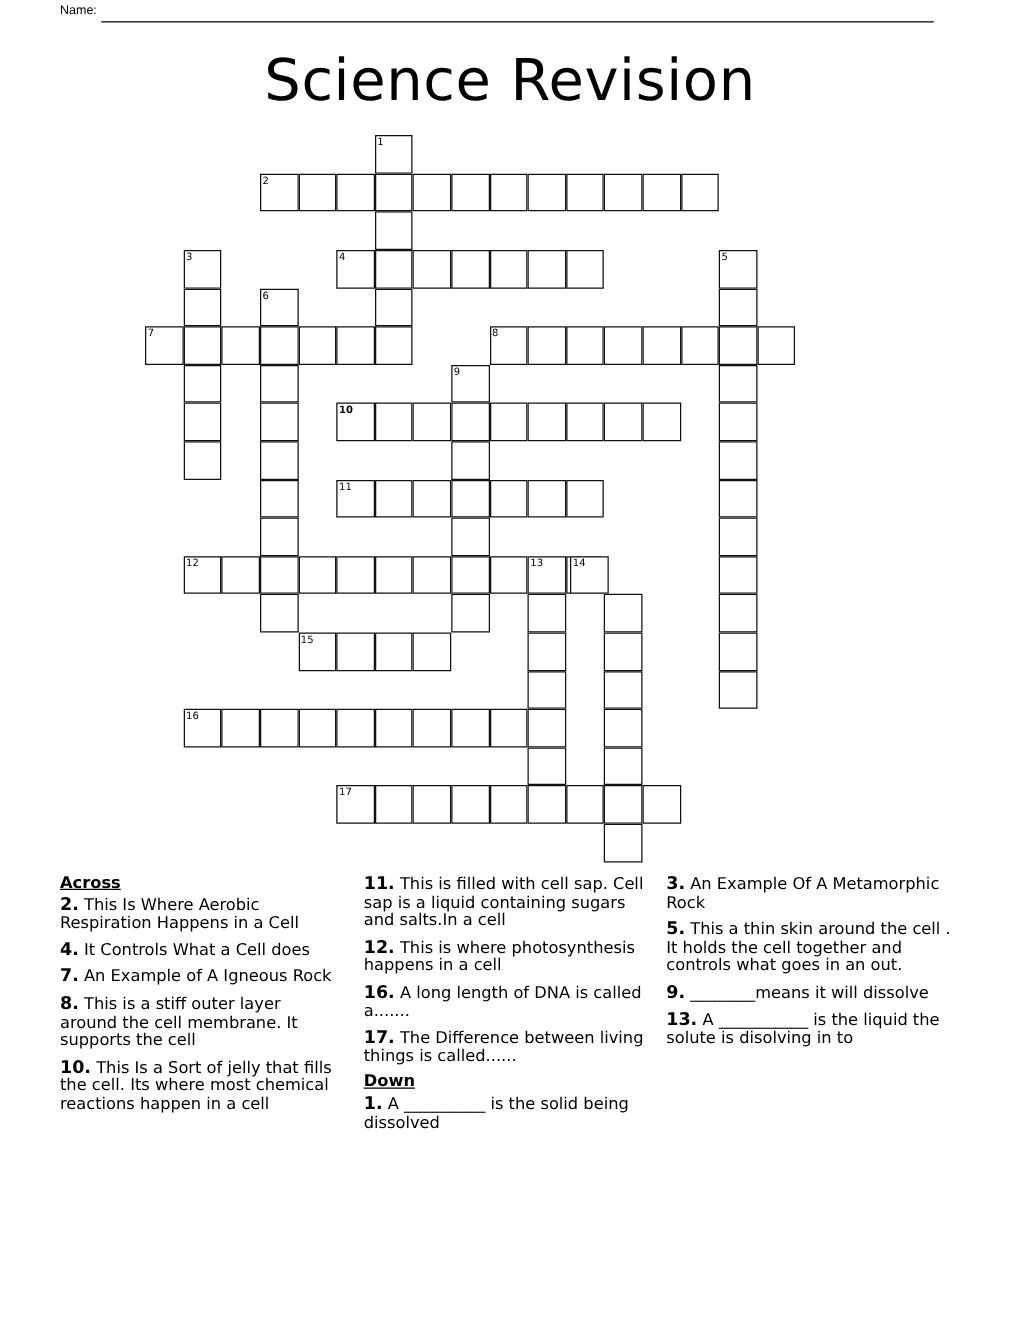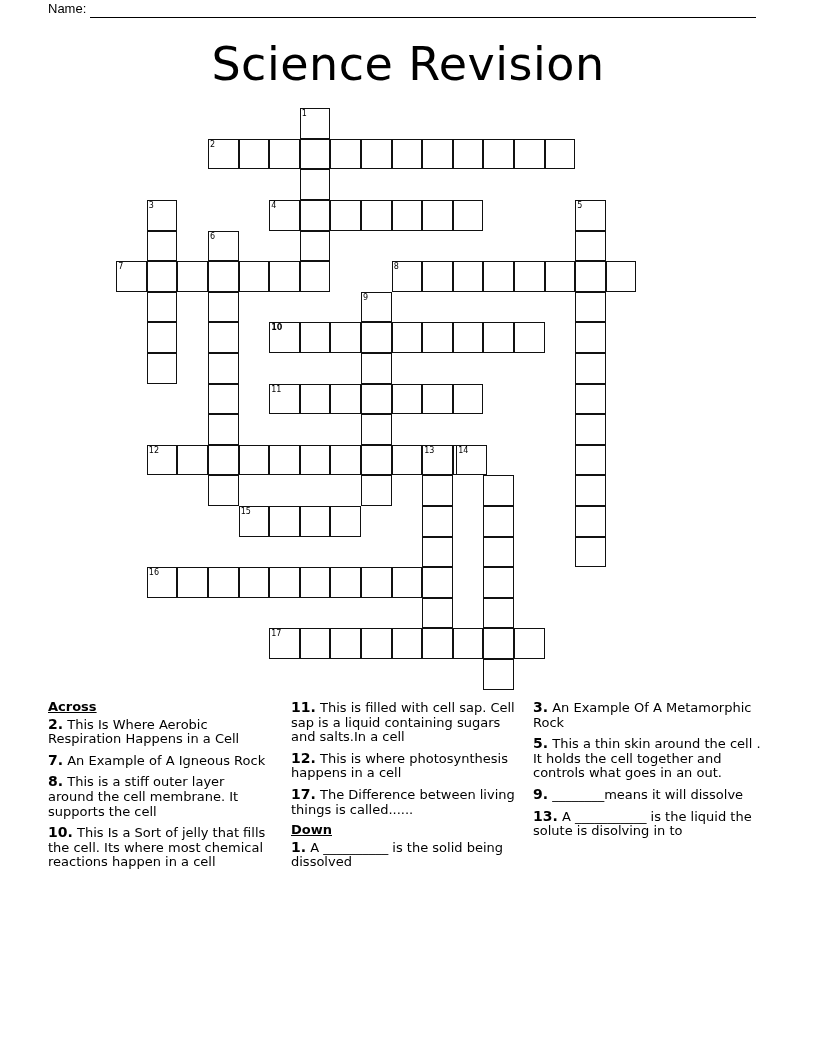--- a/index.html
+++ b/index.html
@@ -1,17 +1,17 @@
 <!DOCTYPE html>
 <html><head>
 <meta charset="utf-8">
 <style>
   html, body { margin: 0; padding: 0; background: #ffffff; }
   body { width: 816px; height: 1056px; position: relative; overflow: hidden; color: #000; }
-  .name-line { position: absolute; left: 48px; top: 0px; font-family: "Liberation Sans", sans-serif; font-size: 13px; line-height: 18px; white-space: nowrap; }
+  .name-line { position: absolute; left: 48px; top: 0px; font-family: "Liberation Sans", sans-serif; font-size: 10px; line-height: 18px; white-space: nowrap; }
   .name-line .rule { display: inline-block; width: 666px; border-bottom: 1px solid #000; height: 15px; vertical-align: bottom; margin-left: 4px; }
   .title { position: absolute; left: 0; width: 816px; top: 34px; text-align: center; font-family: "DejaVu Sans", sans-serif; font-size: 46px; line-height: 60px; letter-spacing: 0.5px; }
   .grid { position: absolute; left: 0; top: 0; width: 816px; height: 700px; }
   .cell { position: absolute; width: 30.6px; height: 30.6px; box-sizing: border-box; border: 1.5px solid #111; background: #fff; margin-left: -0.75px; margin-top: -0.75px; }
   .cell .num { position: absolute; left: 1px; top: 0px; font-family: "DejaVu Sans", sans-serif; font-size: 8px; line-height: 9px; }
   .clues { position: absolute; top: 700px; font-family: "DejaVu Sans", sans-serif; font-size: 13px; line-height: 14.6px; }
   .clues.col1 { left: 48px; width: 225px; }
   .clues.col2 { left: 291px; width: 230px; }
   .clues.col3 { left: 533px; width: 235px; }
   .clue { margin: 0 0 6px 0; }
@@ -186,28 +186,30 @@
     <div class="cell" style="left: 361.8px; top: 629.2px;"></div>
     <div class="cell" style="left: 392.4px; top: 629.2px;"></div>
     <div class="cell" style="left: 423px; top: 629.2px;"></div>
     <div class="cell" style="left: 453.6px; top: 629.2px;"></div>
     <div class="cell" style="left: 514.8px; top: 629.2px;"></div>
   </div>
 
 <div class="clues col1">
   <div class="head">Across</div>
   <div class="clue"><span class="n">2.</span><span> This Is Where Aerobic Respiration Happens in a Cell</span></div>
+  <div class="clue"><span class="n">4.</span><span> It Controls What a Cell does</span></div>
   <div class="clue"><span class="n">7.</span><span> An Example of A Igneous Rock</span></div>
   <div class="clue"><span class="n">8.</span><span> This is a stiff outer layer around the cell membrane. It supports the cell</span></div>
   <div class="clue"><span class="n">10.</span><span> This Is a Sort of jelly that fills the cell. Its where most chemical reactions happen in a cell</span></div>
 </div>
 
 <div class="clues col2">
   <div class="clue"><span class="n">11.</span><span> This is filled with cell sap. Cell sap is a liquid containing sugars and salts.In a cell</span></div>
   <div class="clue"><span class="n">12.</span><span> This is where photosynthesis happens in a cell</span></div>
+  <div class="clue"><span class="n">16.</span><span> A long length of DNA is called a.......</span></div>
   <div class="clue"><span class="n">17.</span><span> The Difference between living things is called......</span></div>
   <div class="head">Down</div>
   <div class="clue"><span class="n">1.</span><span> A __________ is the solid being dissolved</span></div>
 </div>
 
 <div class="clues col3">
   <div class="clue"><span class="n">3.</span><span> An Example Of A Metamorphic Rock</span></div>
   <div class="clue"><span class="n">5.</span><span> This a thin skin around the cell . It holds the cell together and controls what goes in an out.</span></div>
   <div class="clue"><span class="n">9.</span><span> ________means it will dissolve</span></div>
   <div class="clue"><span class="n">13.</span><span> A ___________ is the liquid the solute is disolving in to</span></div>

